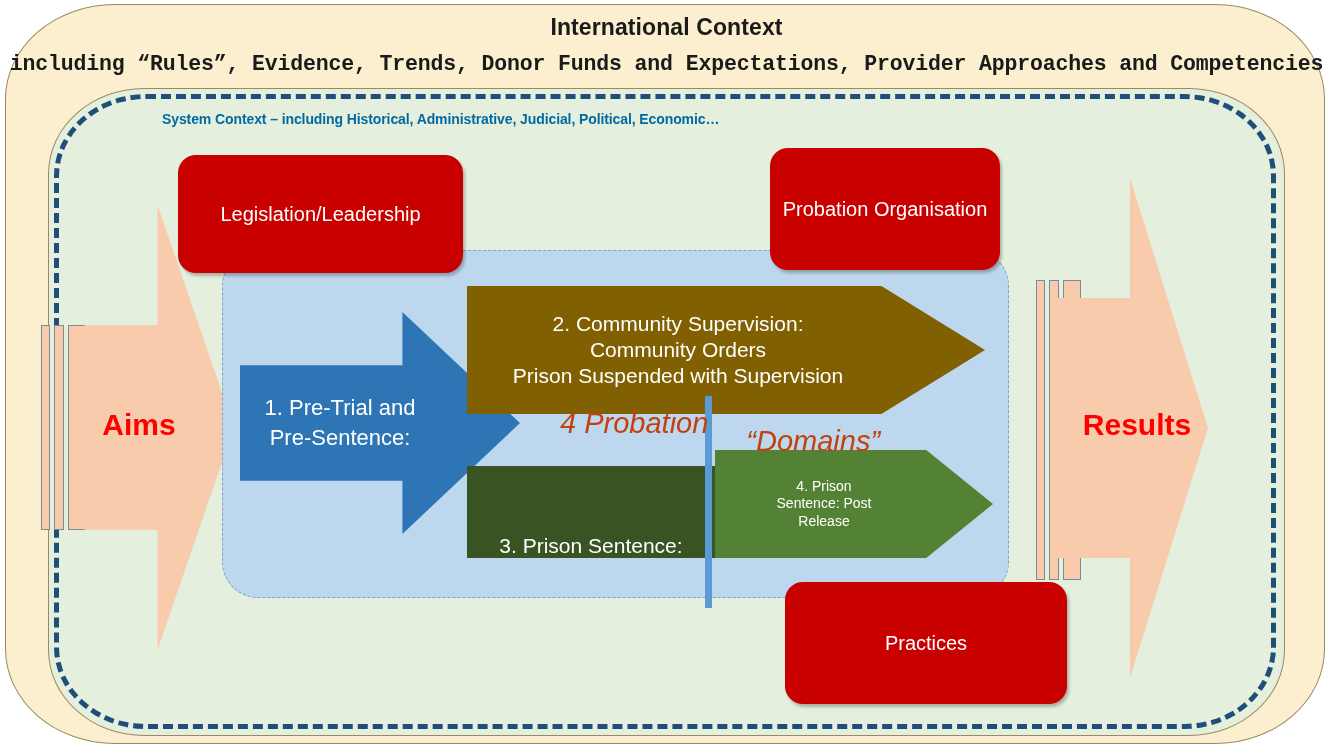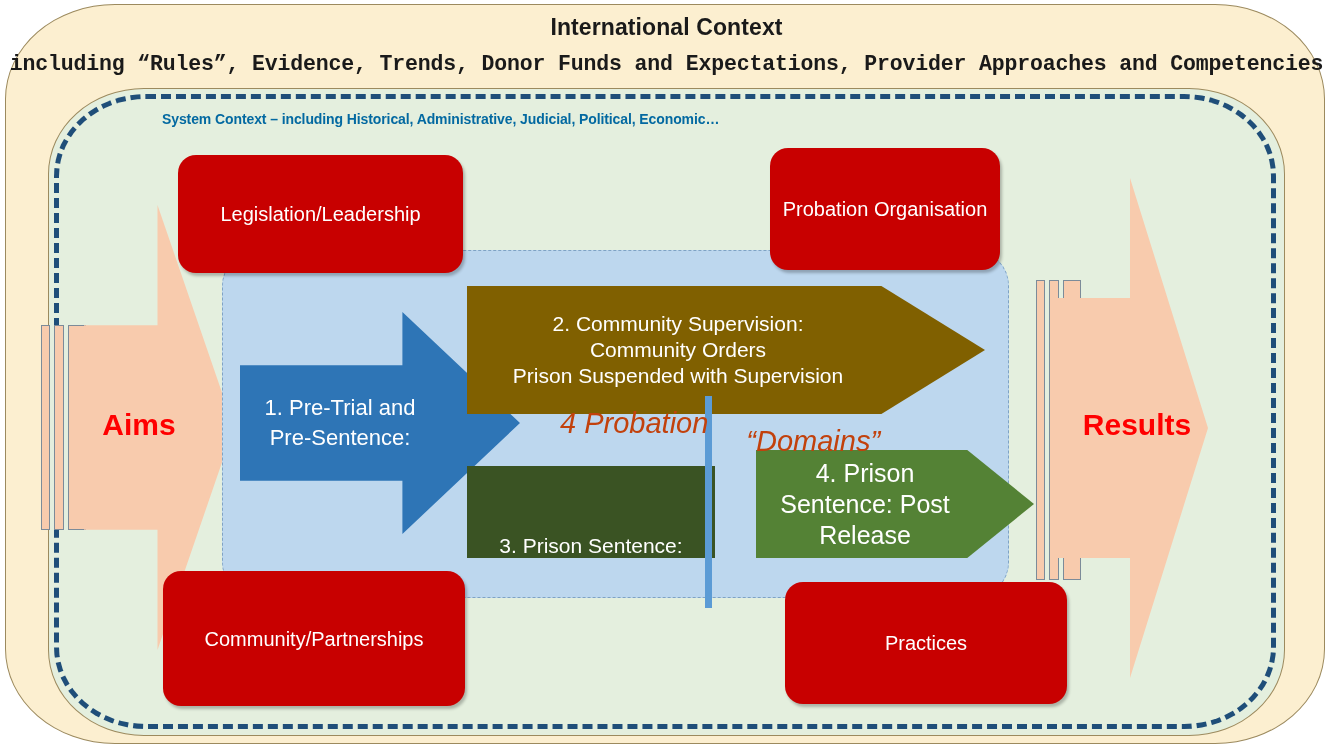--- a/index.html
+++ b/index.html
@@ -113,21 +113,21 @@
   .d-olive .dtxt{transform:translate(-48px,0);}
 
   .d-darkgreen{
     left:467px;top:466px;width:248px;height:92px;background:#3A5323;
     font-size:21px;
     justify-content:flex-end;box-sizing:border-box;
   }
   .d-green{
     left:715px;top:450px;width:278px;height:108px;background:#548235;
     clip-path:polygon(0% 0%, 76% 0%, 100% 50%, 76% 100%, 0% 100%);
-    font-size:25px;line-height:1.24;margin-left:41px;
+    font-size:14px;line-height:1.24;
   }
   .d-green .dtxt{transform:translate(-30px,0);}
 
   
   .caption-row{
     position:absolute;left:560px;top:405px;width:330px;height:36px;
     display:flex;align-items:center;
   }
   .cap-txt{
     font-size:29px;font-weight:normal;font-style:italic;color:#c2410c;
@@ -206,21 +206,18 @@
   </div>
 
   <div class="red-box" style="left:178px;top:155px;width:285px;height:118px;">
     <span>Legislation/Leadership</span>
   </div>
 
   <div class="red-box" style="left:770px;top:148px;width:230px;height:122px;">
     <span>Probation Organisation</span>
   </div>
 
-  <div class="red-box" style="left:163px;top:571px;width:302px;height:135px;">
-    <span>Community/Partnerships</span>
-  </div>
 
   <div class="red-box" style="left:785px;top:582px;width:282px;height:122px;">
     <span>Practices</span>
   </div>
 
 </div>
 
 </body></html>

